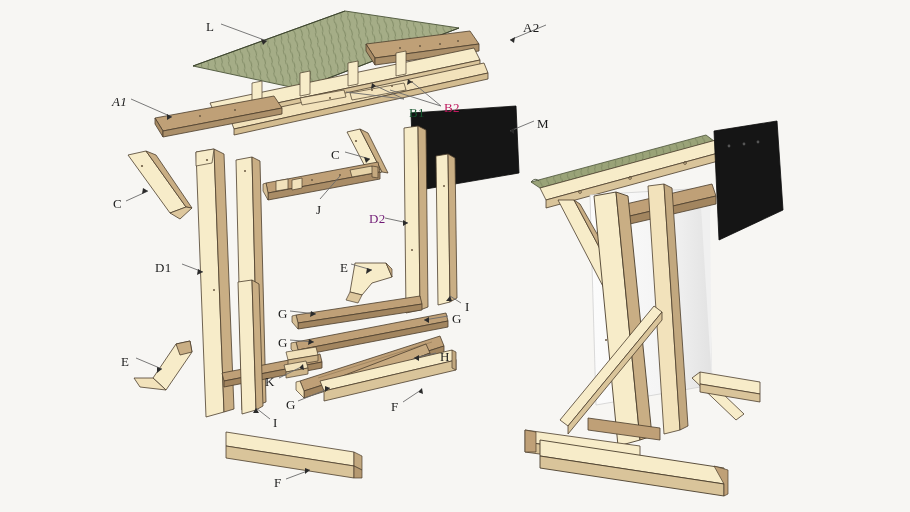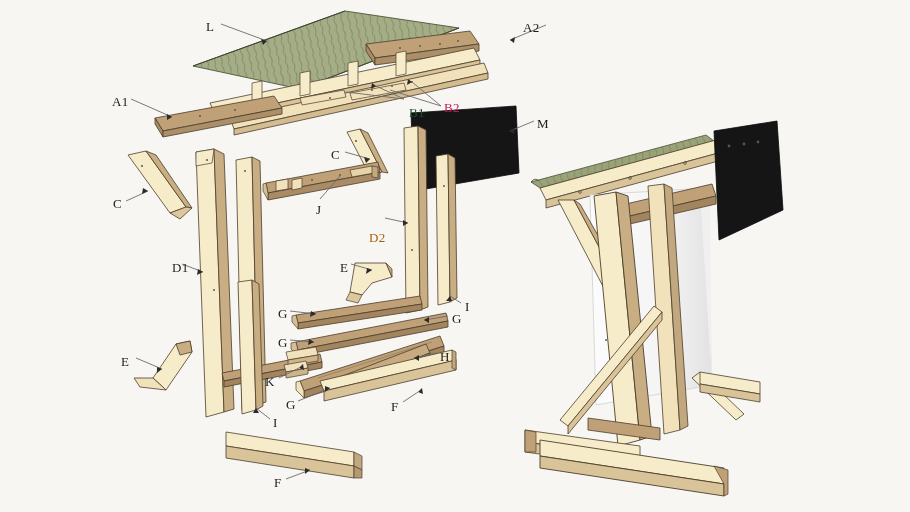--- a/index.html
+++ b/index.html
@@ -308,29 +308,29 @@
       <polygon points="330,388 325,386 325,392"></polygon>
       <polygon points="418,392 422,388 423,394"></polygon>
       <polygon points="256,408 259,413 253,413"></polygon>
       <polygon points="310,470 305,468 305,474"></polygon>
     </g>
   </svg>
 
   <div id="labels">
       <div class="lbl" style="left: 206px; top: 20px; color: rgb(27, 27, 27);">L</div>
       <div class="lbl" style="left: 523px; top: 21px; color: rgb(27, 27, 27); text-align: right;">A2</div>
-      <div class="lbl" style="left: 112px; top: 95px; color: rgb(27, 27, 27);">A1</div>
+      <div class="lbl" style="left: 112px; top: 95px; color: rgb(27, 27, 27); font-style: italic;">A1</div>
       <div class="lbl" style="left: 409px; top: 94px; color: #14532d; margin-top: 12px;">B1</div>
       <div class="lbl" style="left: 444px; top: 101px; color: #be185d;">B2</div>
       <div class="lbl" style="left: 537px; top: 117px; color: rgb(27, 27, 27);">M</div>
       <div class="lbl" style="left: 331px; top: 148px; color: rgb(27, 27, 27);">C</div>
       <div class="lbl" style="left: 113px; top: 197px; color: rgb(27, 27, 27);">C</div>
       <div class="lbl" style="left: 316px; top: 203px; color: rgb(27, 27, 27);">J</div>
-      <div class="lbl" style="left: 369px; top: 231px; color: #a16207;">D2</div>
-      <div class="lbl" style="left: 172px; top: 261px; color: rgb(27, 27, 27);">D1</div>
+      <div class="lbl" style="left: 369px; top: 212px; color: #701a75;">D2</div>
+      <div class="lbl" style="left: 155px; top: 261px; color: rgb(27, 27, 27);">D1</div>
       <div class="lbl" style="left: 340px; top: 261px; color: rgb(27, 27, 27);">E</div>
       <div class="lbl" style="left: 278px; top: 307px; color: rgb(27, 27, 27);">G</div>
       <div class="lbl" style="left: 452px; top: 312px; color: rgb(27, 27, 27);">G</div>
       <div class="lbl" style="left: 465px; top: 300px; color: rgb(27, 27, 27);">I</div>
       <div class="lbl" style="left: 278px; top: 336px; color: rgb(27, 27, 27);">G</div>
       <div class="lbl" style="left: 440px; top: 350px; color: rgb(27, 27, 27);">H</div>
       <div class="lbl" style="left: 121px; top: 355px; color: rgb(27, 27, 27);">E</div>
       <div class="lbl" style="left: 265px; top: 375px; color: rgb(27, 27, 27);">K</div>
       <div class="lbl" style="left: 286px; top: 398px; color: rgb(27, 27, 27);">G</div>
       <div class="lbl" style="left: 391px; top: 400px; color: rgb(27, 27, 27);">F</div>

